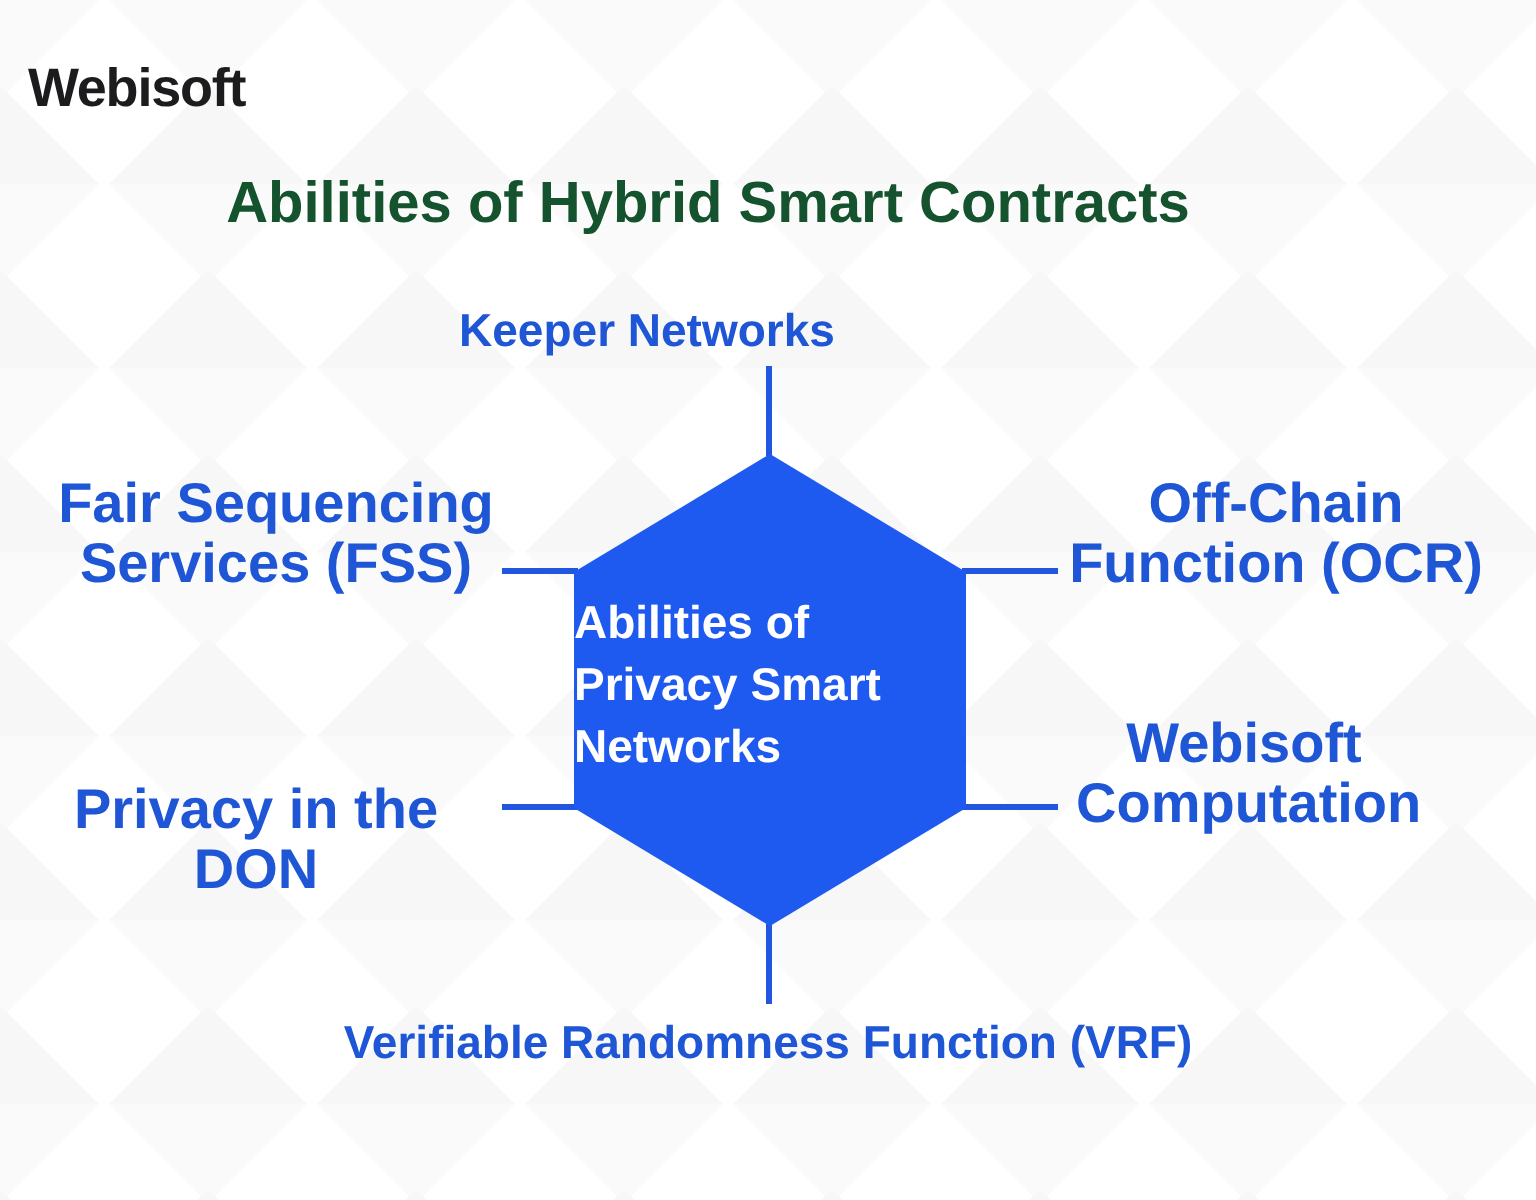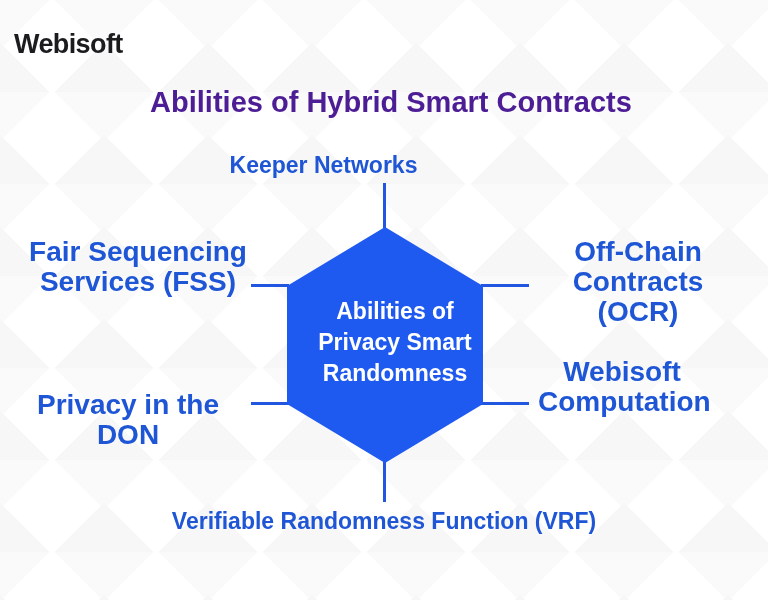--- a/index.html
+++ b/index.html
@@ -40,22 +40,21 @@
     letter-spacing: -0.6px;
   }
 
   .page-title {
     left: 0;
     top: 86px;
     width: 708px;
     text-align: center;
     font-size: 29px;
     font-weight: 700;
-    color: #4c1d95;
-    margin-left: 37px;
+    color: #14532d;
   }
 
   .node-label {
     position: absolute;
     color: #1e56d6;
     font-weight: 700;
     font-size: 28px;
     line-height: 30px;
     text-align: center;
   }
@@ -74,21 +73,20 @@
     width: 196px;
     height: 236px;
     background: #1f5af0;
     clip-path: polygon(50% 0%, 100% 25%, 100% 75%, 50% 100%, 0% 75%, 0% 25%);
   }
 
   .hexagon-text {
     left: 287px;
     top: 296px;
     width: 216px;
-    text-align: center;
     color: #ffffff;
     font-size: 23px;
     font-weight: 700;
     line-height: 31px;
   }
   .hexagon-text .line { display: block; }
 
   .connector { position: absolute; background: #2157e0; }
   .conn-top          { left: 383px; top: 183px; width: 3px;  height: 45px; }
   .conn-bottom       { left: 383px; top: 462px; width: 3px;  height: 40px; }
@@ -110,33 +108,33 @@
   <div class="connector conn-bottom"></div>
   <div class="connector conn-left-upper"></div>
   <div class="connector conn-left-lower"></div>
   <div class="connector conn-right-upper"></div>
   <div class="connector conn-right-lower"></div>
 
   <div class="abs hexagon"></div>
   <div class="abs hexagon-text">
     <span class="line">Abilities of</span>
     <span class="line">Privacy Smart</span>
-    <span class="line">Randomness</span>
+    <span class="line">Networks</span>
   </div>
 
   <div class="node-label label-top">Keeper Networks</div>
 
   <div class="node-label label-fss">
     <span class="line">Fair Sequencing</span>
     <span class="line">Services (FSS)</span>
   </div>
 
   <div class="node-label label-ocr">
     <span class="line">Off-Chain</span>
-    <span class="line">Contracts (OCR)</span>
+    <span class="line">Function (OCR)</span>
   </div>
 
   <div class="node-label label-priv">Privacy in the DON</div>
 
   <div class="node-label label-scal">
     <span class="line">Webisoft</span>
     <span class="line">Computation</span>
   </div>
 
   <div class="node-label label-vrf">Verifiable Randomness Function (VRF)</div>

